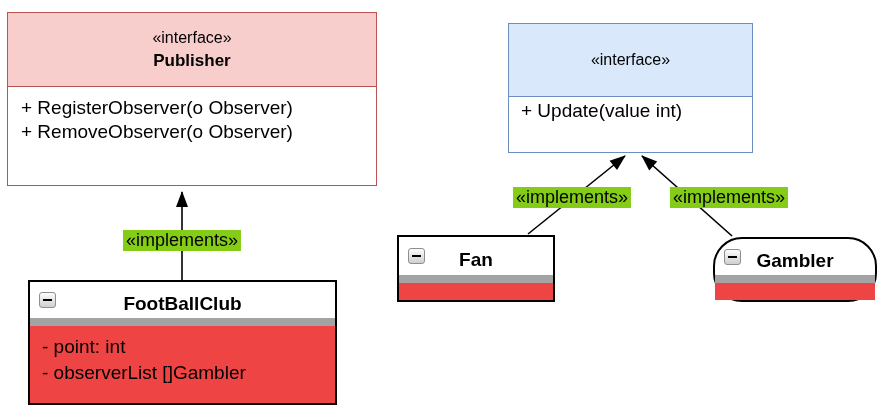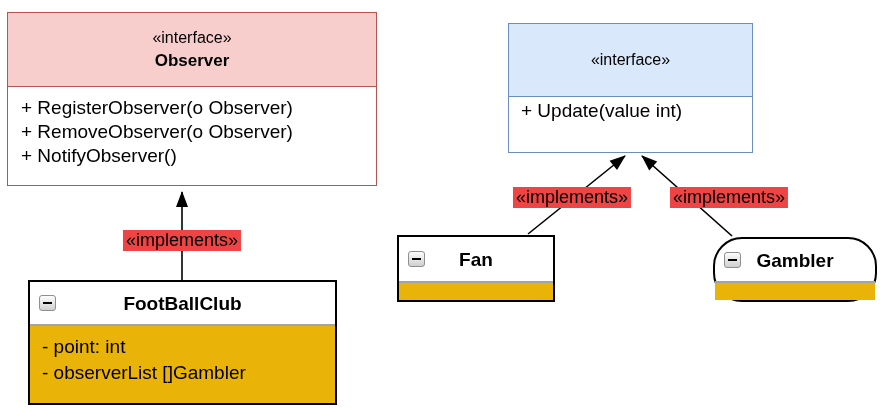--- a/index.html
+++ b/index.html
@@ -50,25 +50,25 @@
   #publisher .iface-body { padding: 9px 0 0 13px; }
 
   #observer { left: 508px; top: 23px; width: 245px; height: 130px; }
   #observer .iface-header { height: 73px; }
   #observer .iface-body { padding: 2px 0 0 12px; }
 
   
   .cls { border: 2px solid #000; }
   .cls-header {
     position: relative;
-    border-bottom: 2px solid #a3a3a3;
+    border-bottom: 8px solid #a3a3a3;
     text-align: center;
   }
   .cls-name { font-size: 19px; font-weight: 700; white-space: nowrap; }
-  .cls-body { flex: 1; background: #eab308; }
+  .cls-body { flex: 1; background: #ef4444; }
   .field-line { font-size: 19px; line-height: 26px; white-space: nowrap; }
 
   #footballclub { left: 28px; top: 280px; width: 309px; height: 125px; }
   #footballclub .cls-header { height: 44px; line-height: 44px; }
   #footballclub .cls-body { padding: 8px 0 0 12px; }
 
   #fan { left: 397px; top: 235px; width: 158px; height: 67px; }
   #fan .cls-header { height: 46px; line-height: 46px; }
 
   #gambler { left: 713px; top: 237px; width: 164px; height: 65px; border-radius: 29px; }
@@ -92,21 +92,21 @@
     top: 50%; margin-top: -1px;
     height: 2px;
     background: #000;
   }
 
   
   .edge-label {
     position: absolute;
     z-index: 3;
     transform: translateX(-50%);
-    background: #ef4444;
+    background: #84cc16;
     padding: 0 3px;
     font-size: 18px;
     line-height: 21px;
     white-space: nowrap;
   }
   #impl-label-1 { left: 182px; top: 230px; }
   #impl-label-2 { left: 572px; top: 187px; }
   #impl-label-3 { left: 729px; top: 187px; }
 </style>
 </head>
@@ -121,26 +121,25 @@
       </marker>
     </defs>
     <line x1="182" y1="280" x2="182" y2="192" stroke="#000" stroke-width="1.6" marker-end="url(#arrowhead)"></line>
     <line x1="528" y1="234" x2="625" y2="156" stroke="#000" stroke-width="1.6" marker-end="url(#arrowhead)"></line>
     <line x1="732" y1="236" x2="642" y2="156" stroke="#000" stroke-width="1.6" marker-end="url(#arrowhead)"></line>
   </svg>
 
   <div id="publisher" class="uml-box iface" style="border-color: rgb(184, 84, 80);">
     <div class="iface-header" style="background-color: rgb(248, 206, 204);">
       <div class="stereotype">«interface»</div>
-      <div class="iface-name">Observer</div>
+      <div class="iface-name">Publisher</div>
     </div>
     <div class="iface-body">
       <div class="method-line">+ RegisterObserver(o Observer)</div>
       <div class="method-line">+ RemoveObserver(o Observer)</div>
-      <div class="method-line">+ NotifyObserver()</div>
     </div>
   </div>
 
   <div id="observer" class="uml-box iface" style="border-color: rgb(108, 142, 191);">
     <div class="iface-header" style="background-color: rgb(218, 232, 252);">
       <div class="stereotype">«interface»</div>
     </div>
     <div class="iface-body">
       <div class="method-line">+ Update(value int)</div>
     </div>

